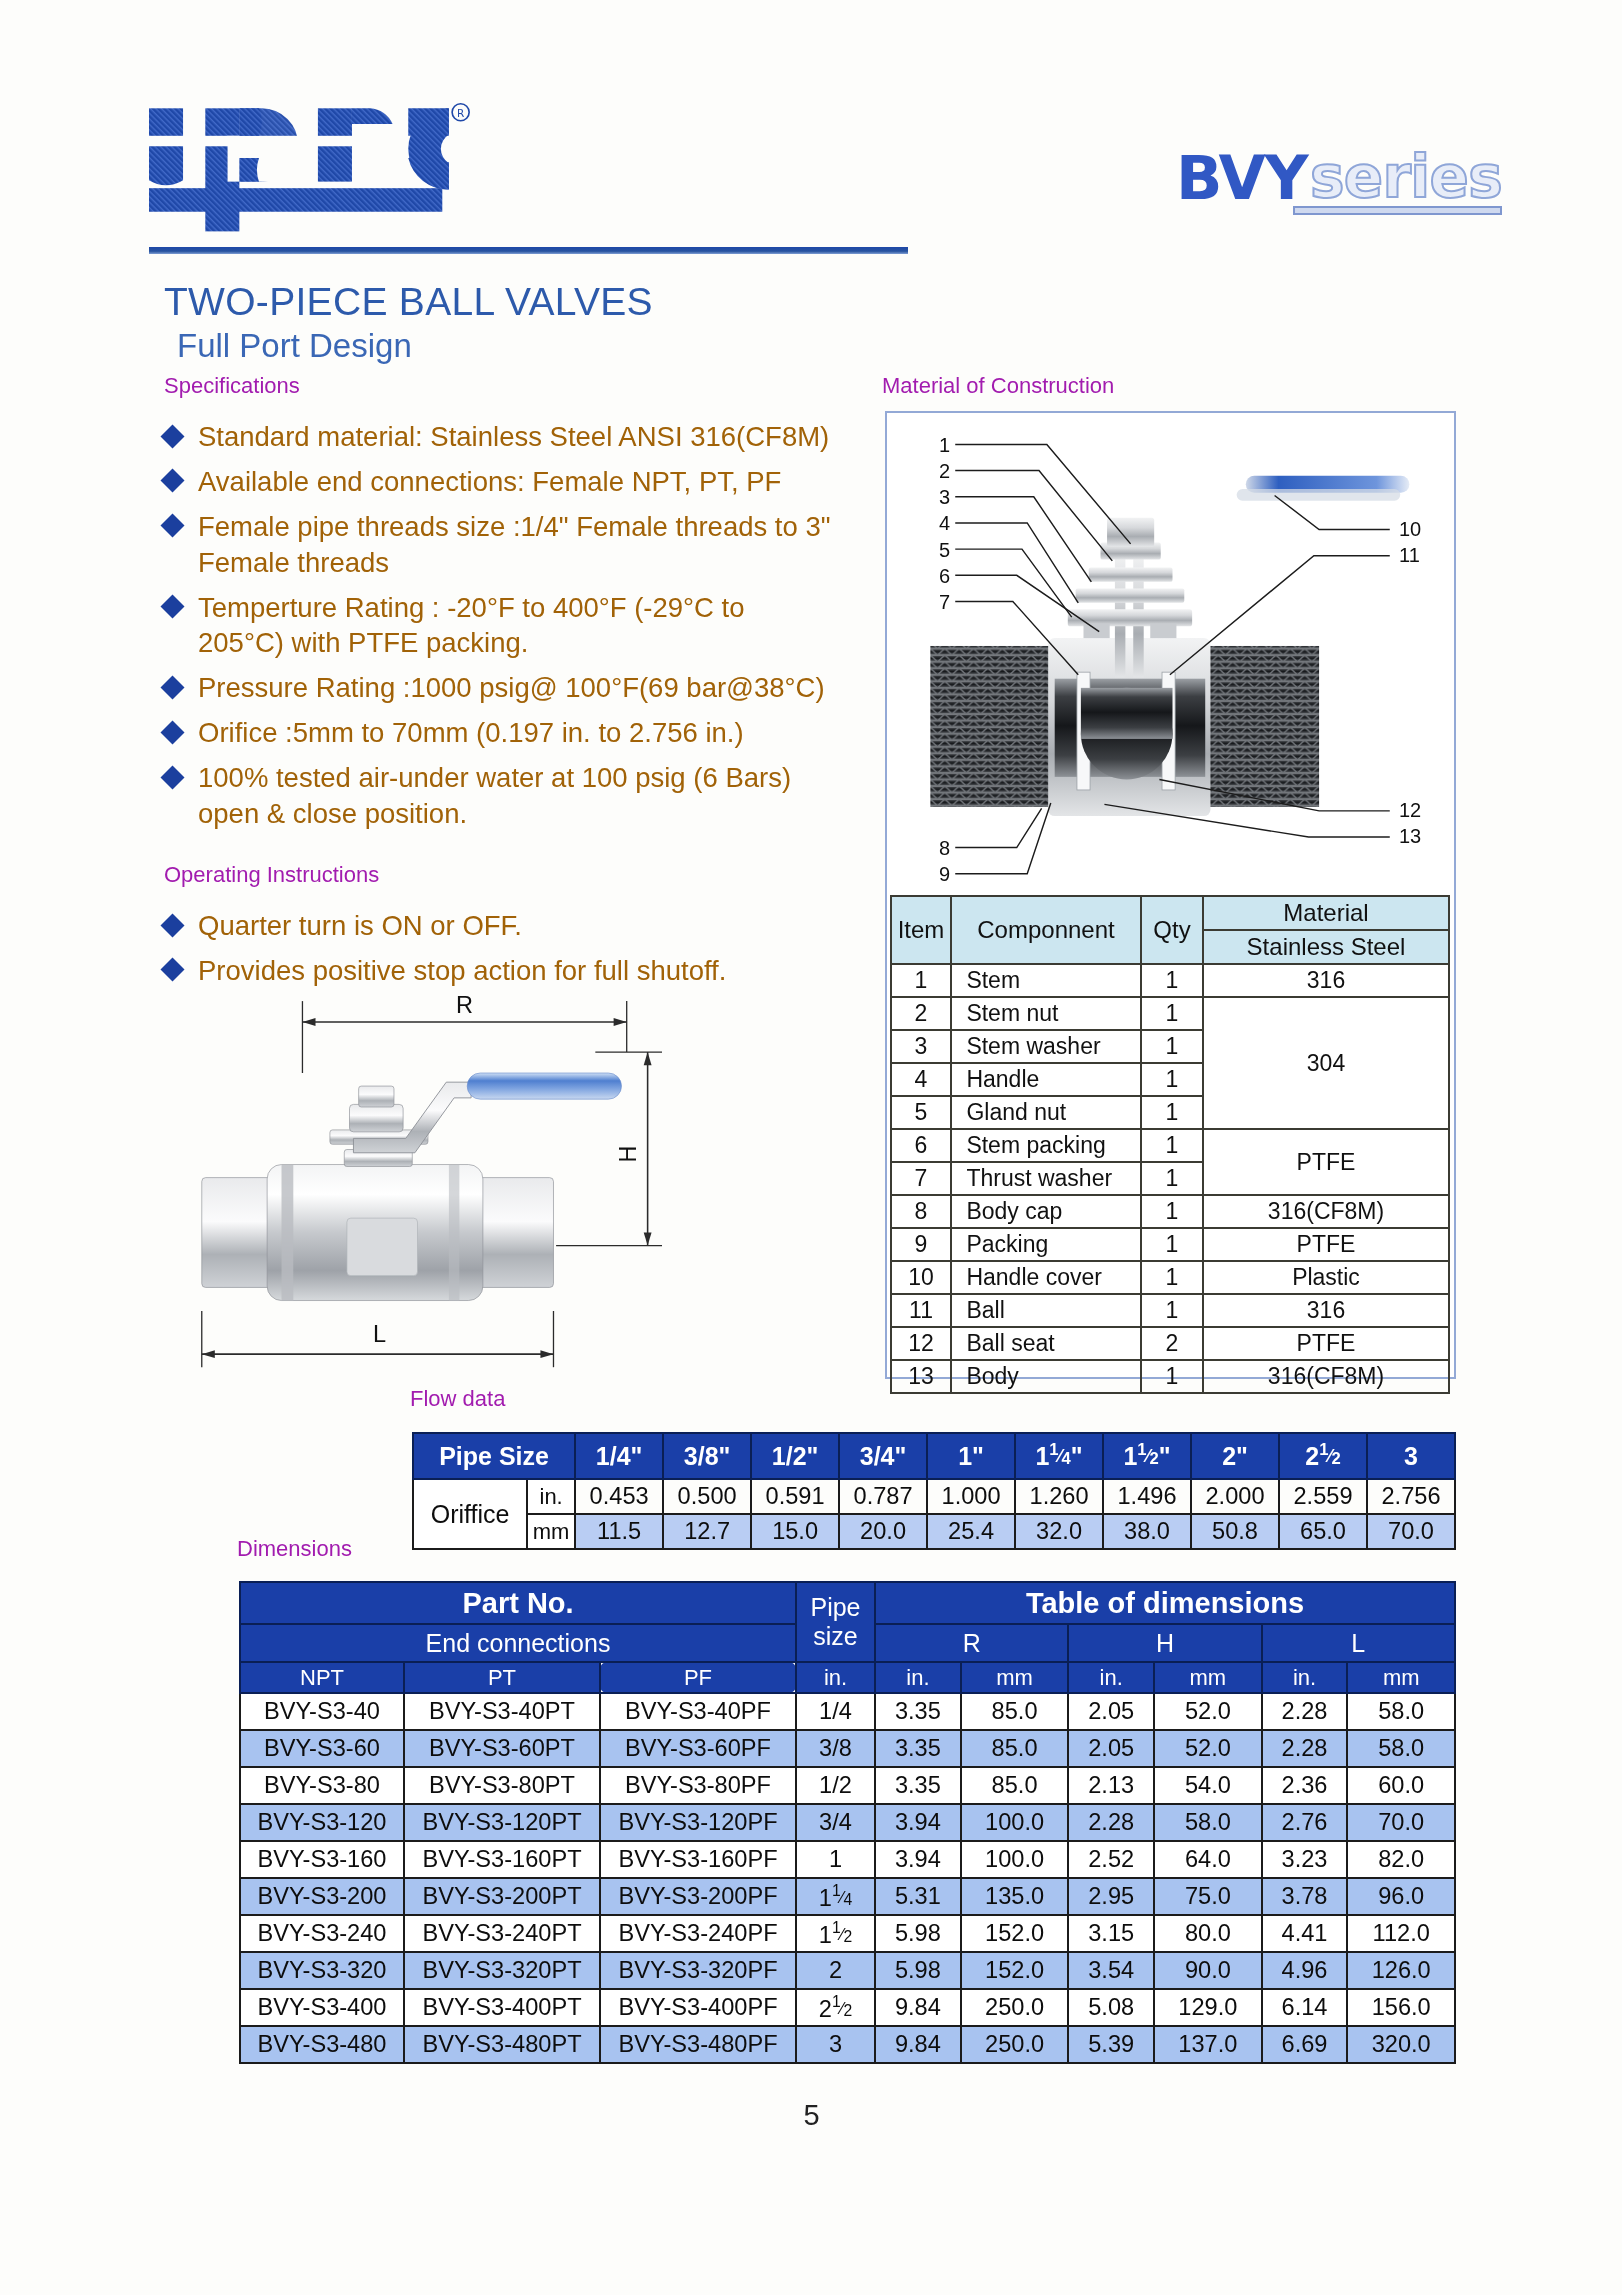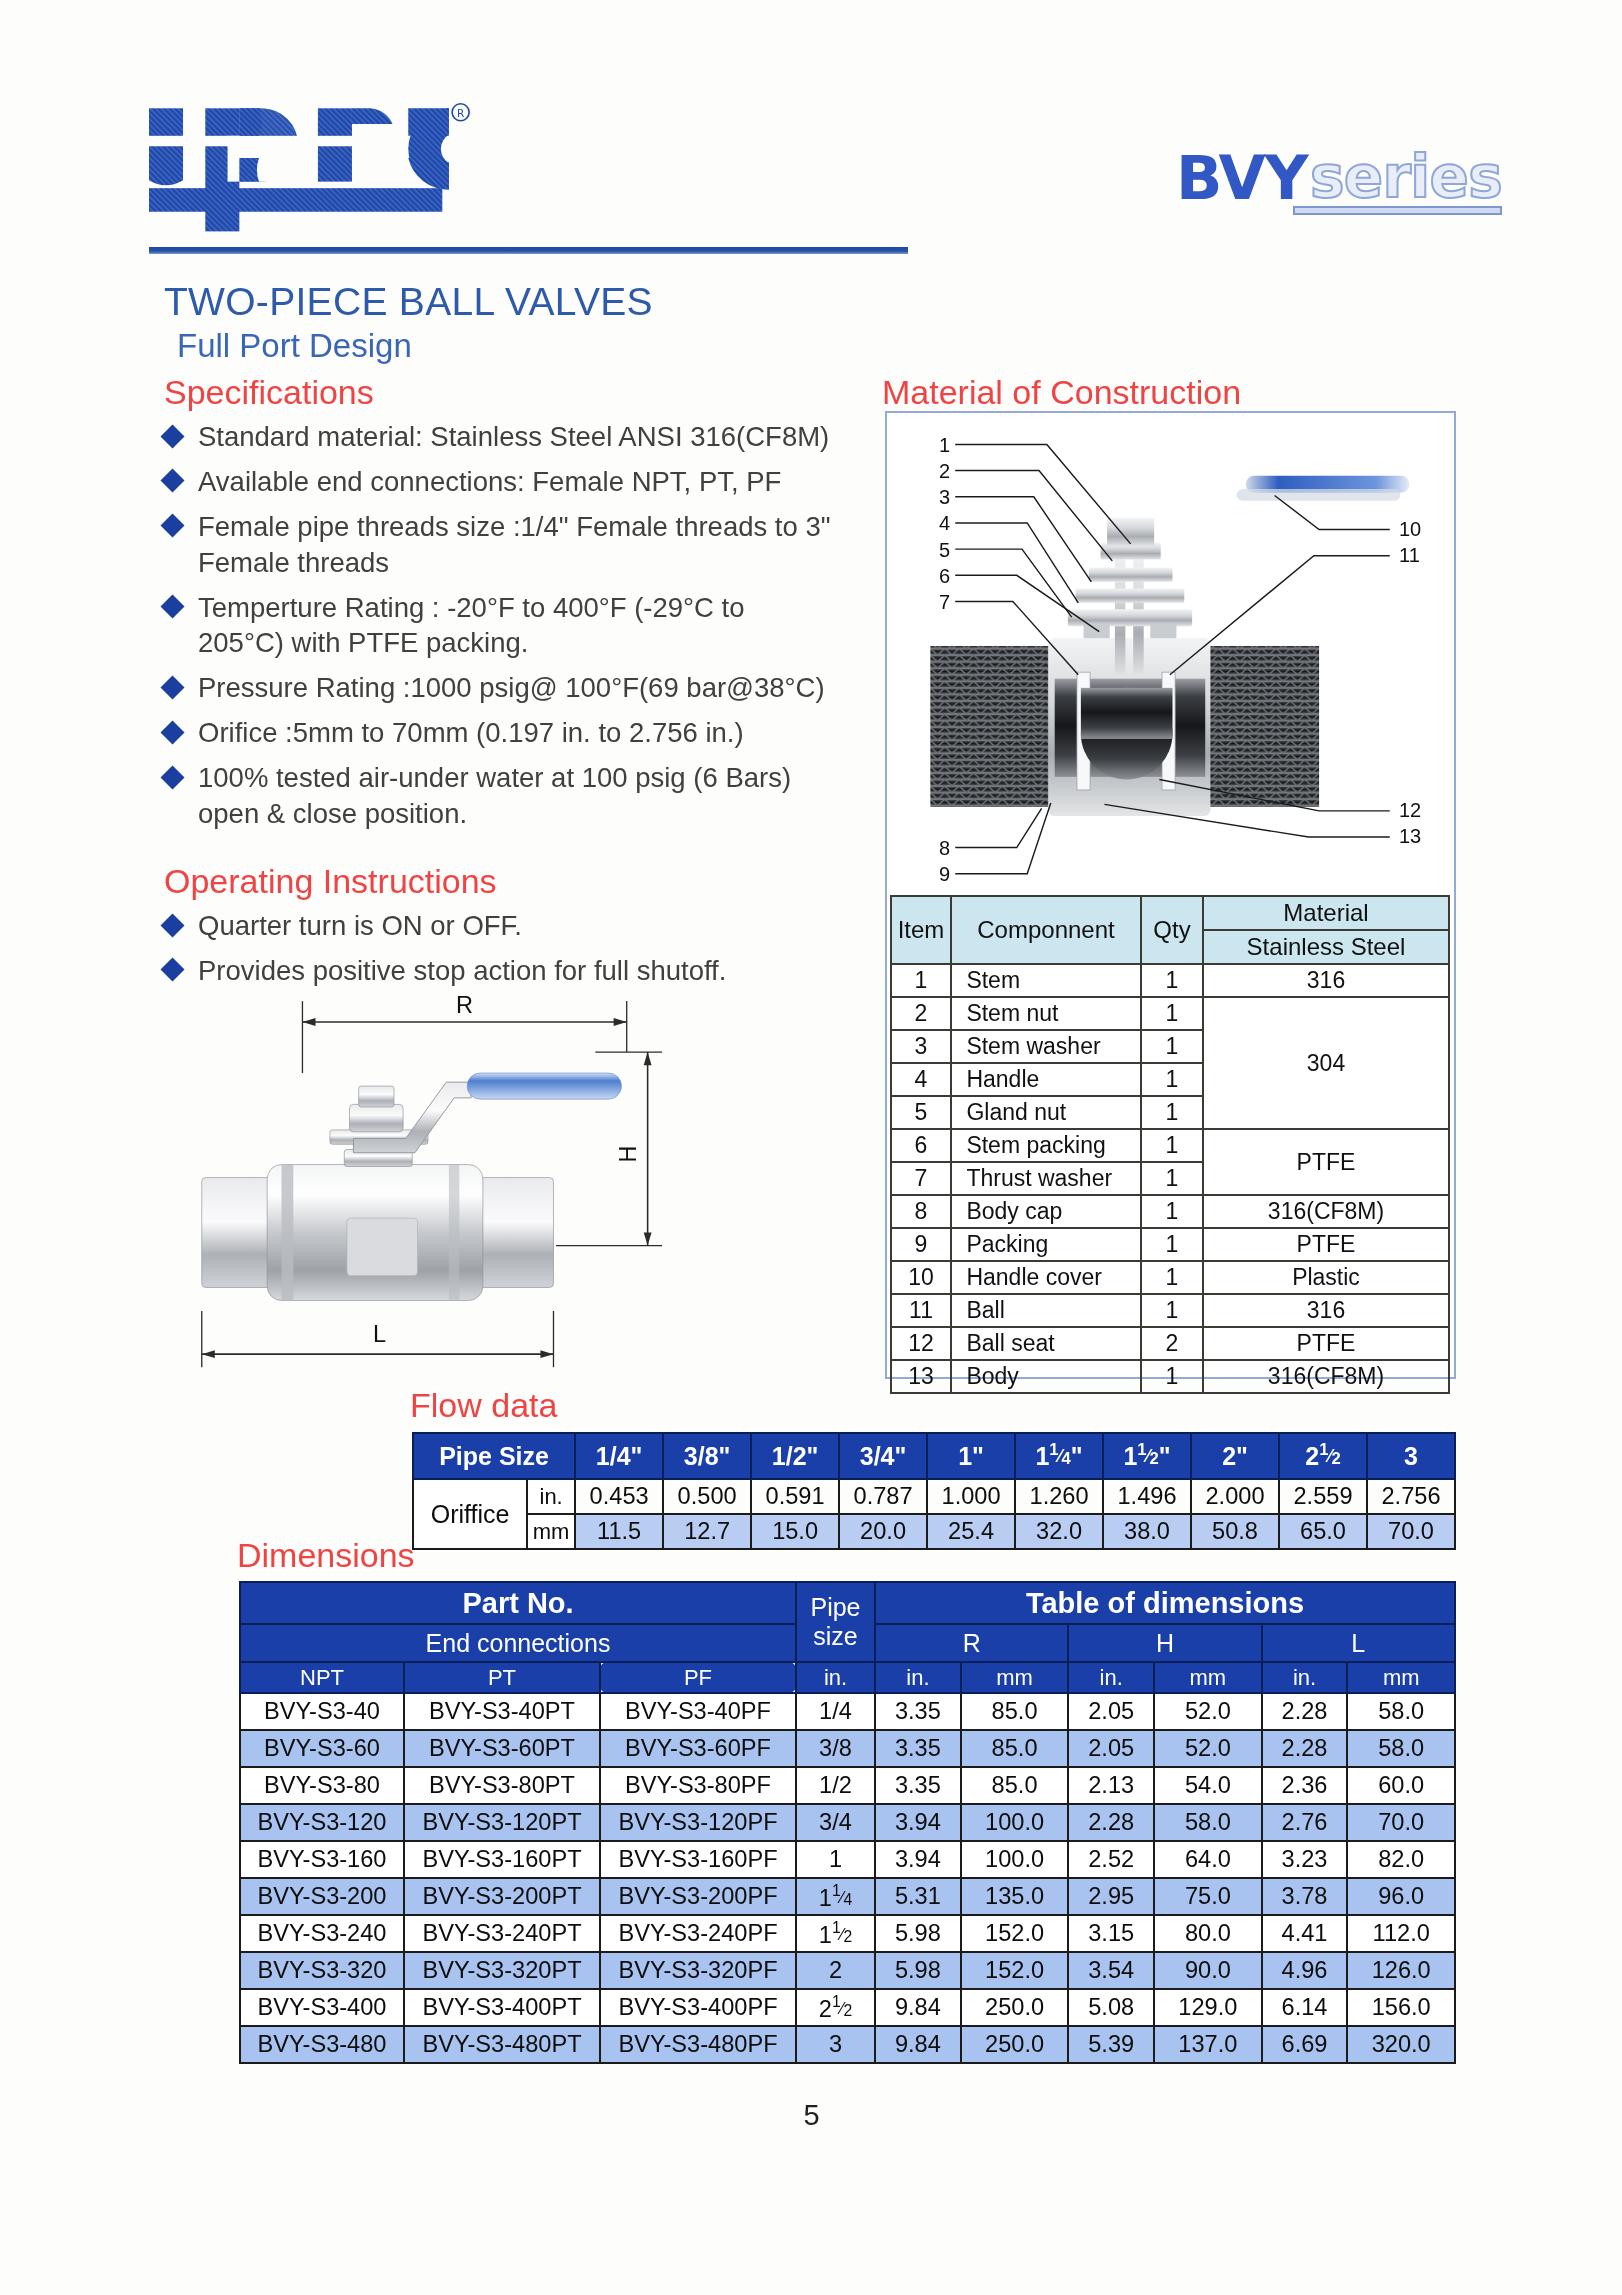--- a/index.html
+++ b/index.html
@@ -39,27 +39,27 @@
     height:8.5px; width:209px; margin-left:auto; margin-top:2.6px;
     background:#cfd9ef; border:2px solid #7f97cf;
   }
 
   
   .h-main {
     position:absolute; color:#2d5aab; font-size:39px; letter-spacing:0.3px;
     white-space:nowrap;
   }
   .h-sub { position:absolute; color:#3a67b5; font-size:33px; white-space:nowrap; }
-  .h-sec { position:absolute; color:#ef4444; font-size:34px; white-space:nowrap; }
+  .h-sec { position:absolute; color:#a21caf; font-size:22px; white-space:nowrap; }
 
   
   .bullets { position:absolute; width:667px; }
   .bullet-item {
     display:flex; align-items:flex-start; margin-bottom:9.2px;
-    font-size:27.5px; line-height:1.30; color:#404040;
+    font-size:27.5px; line-height:1.30; color:#a16207;
   }
   .diamond {
     width:17px; height:17px; background:#1b3f9e; flex:0 0 auto;
     transform:rotate(45deg); margin:8.5px 17px 0 0;
   }
   .bullet-text { flex:1 1 auto; }
 
   
   .moc-panel {
     position:absolute; left:885px; top:411px; width:571px; height:968px;

